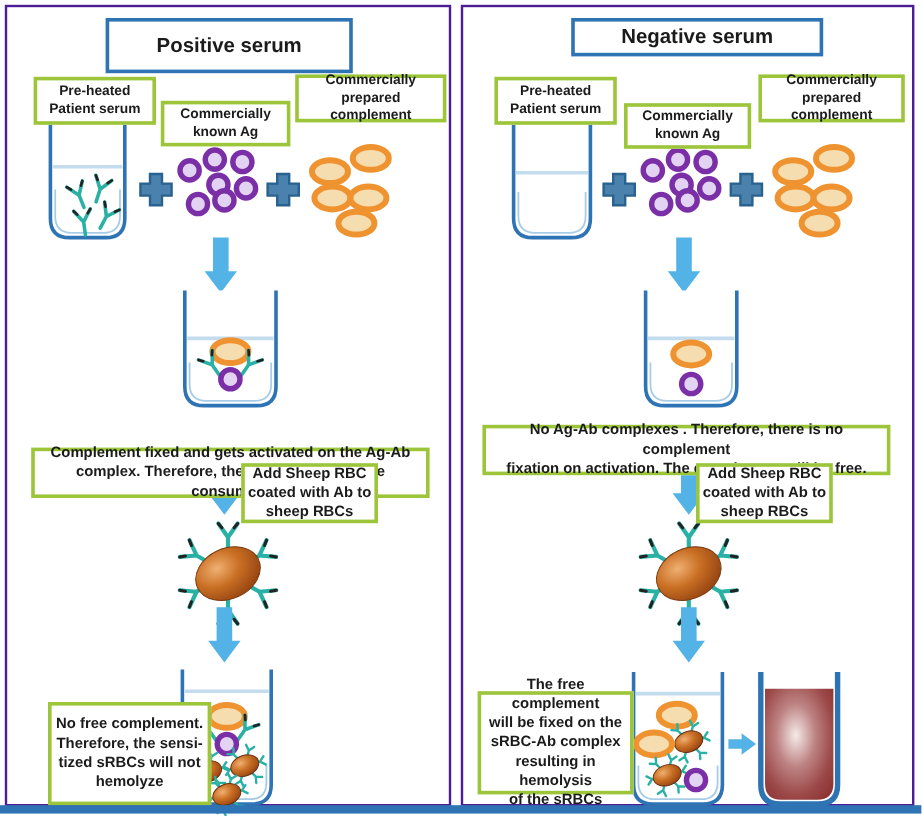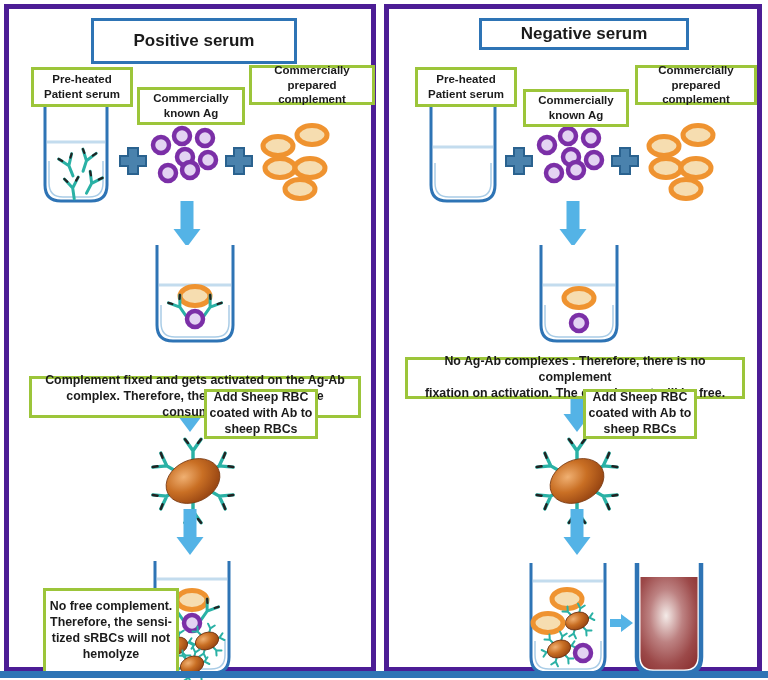--- a/index.html
+++ b/index.html
@@ -1,18 +1,18 @@
 <!DOCTYPE html>
 <html><head>
 <meta charset="utf-8">
 <style>
   * { box-sizing: border-box; margin: 0; padding: 0; }
   html,body { background:#fff; }
   body { width:768px; height:680px; position:relative; font-family:"Liberation Sans", sans-serif; color:#1b1b1b; overflow:hidden; }
-  .panel { position:absolute; top:4px; height:668px; border:5px solid #4c1d95; background:#fff; }
+  .panel { position:absolute; top:4px; height:668px; border:2px solid #4c1d95; background:#fff; }
   #panel-pos { left:4px;  width:372px; }
   #panel-neg { left:384px; width:378px; }
   .art { position:absolute; left:0; top:0; }
   .bottom-bar { position:absolute; left:0; top:671px; width:768px; height:7px; background:#2e74b5; }
   .titlebox { position:absolute; border:3px solid #2e74b5; background:#fff; display:flex; align-items:center; justify-content:center;
               font-weight:bold; font-size:17px; text-align:center; }
   .gbox { position:absolute; border:3px solid #9cc53a; background:#fff; display:flex; align-items:center; justify-content:center;
           font-weight:bold; text-align:center; white-space:pre-line; line-height:1.28; }
   .lbl { font-size:11.5px; }
   .note { font-size:12.4px; }
@@ -239,15 +239,22 @@
   </div>
   <div class="gbox note" style="left:16px; top:348px; width:340px; height:42px;">
     <span>No Ag-Ab complexes . Therefore, there is no complement
 fixation on activation. The complement will be free.</span>
   </div>
   <div class="gbox note" style="left:194px; top:380px; width:114px; height:50px;">
     <span>Add Sheep RBC
 coated with Ab to
 sheep RBCs</span>
   </div>
+  <div class="gbox note" style="left:12px; top:570px; width:130px; height:86px;">
+    <span>The free complement
+will be fixed on the
+sRBC-Ab complex
+resulting in hemolysis
+of the sRBCs</span>
+  </div>
 </div>
 
 <div class="bottom-bar"></div>
 
 </body></html>

